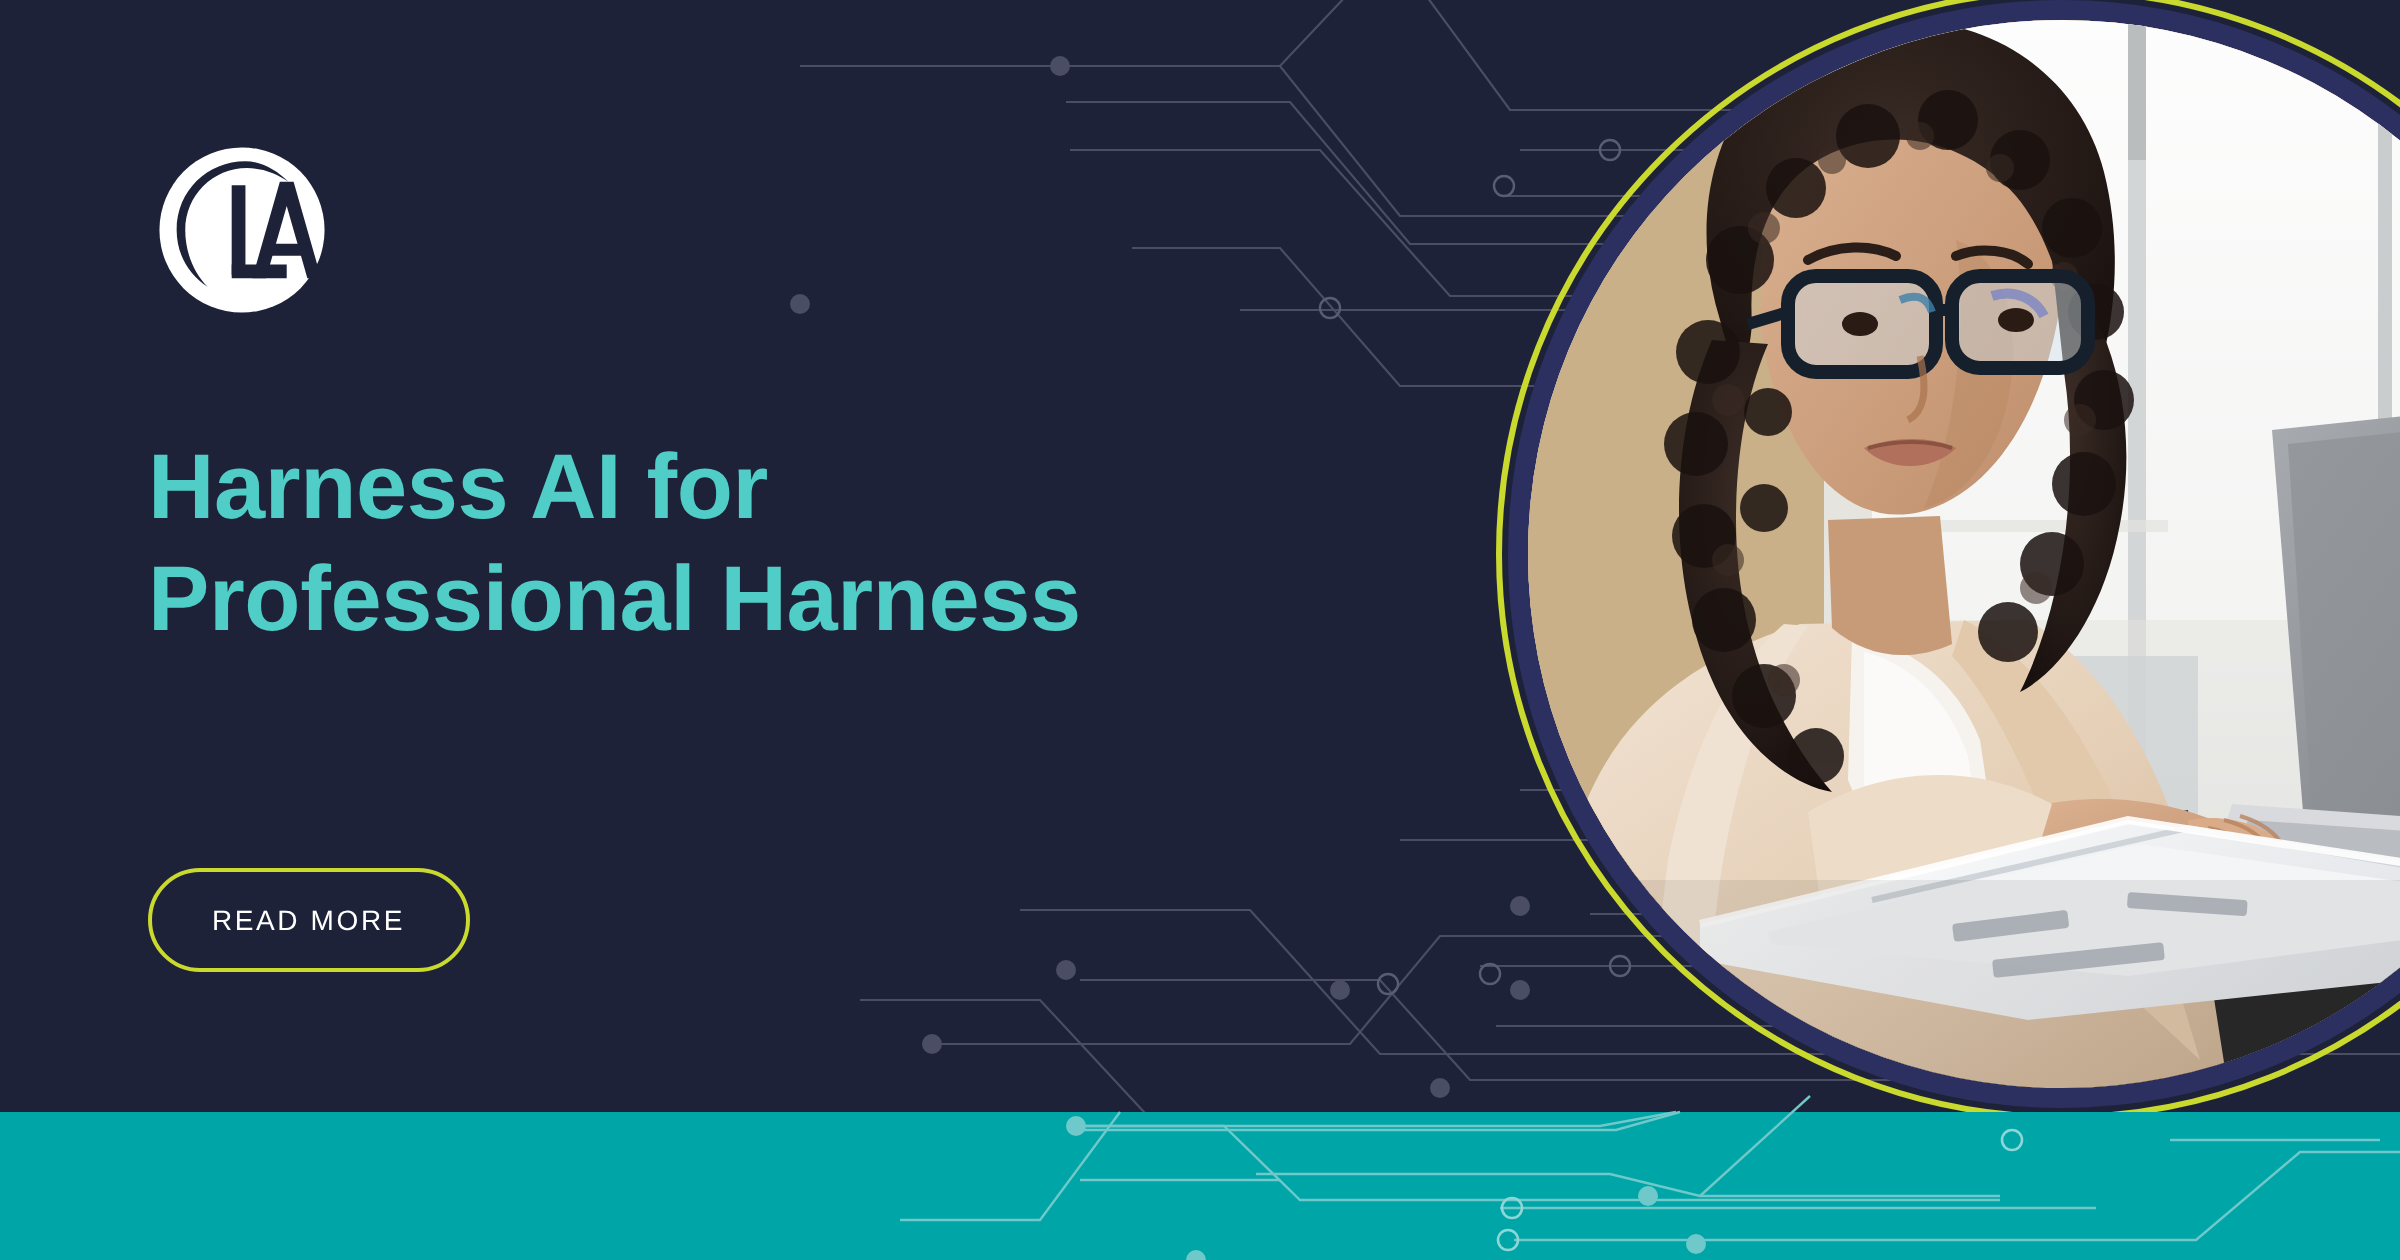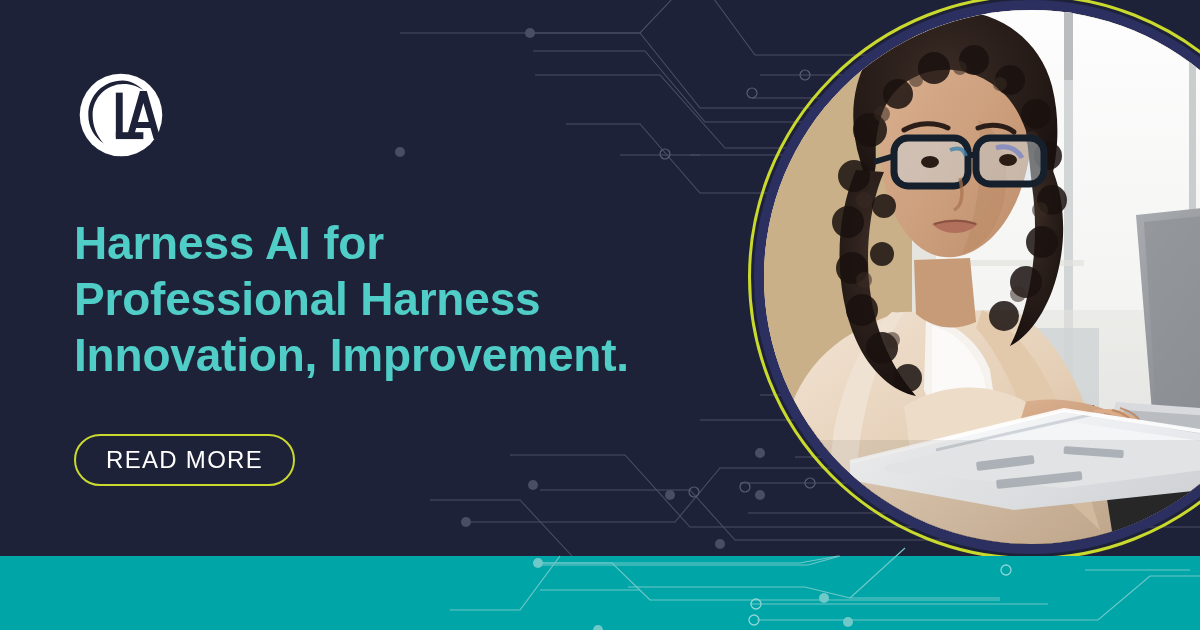--- a/index.html
+++ b/index.html
@@ -127,21 +127,21 @@
     top: 434px;
     height: 52px;
     padding: 0 30px;
     display: inline-flex;
     align-items: center;
     justify-content: center;
     border: 2px solid #c9d92e;
     border-radius: 26px;
     background: transparent;
     color: #ffffff;
-    font-size: 24px;
+    font-size: 14px;
     letter-spacing: 1.3px;
     font-family: "Liberation Sans", sans-serif;
     cursor: pointer;
     z-index: 5;
     box-sizing: border-box;
   }
 </style>
 </head>
 <body>
 
@@ -405,18 +405,17 @@
       <path d="M44 24 L52 24 L52 76 L44 76 Z"></path>
       <path d="M44 70 L76 70 L76 78 L44 78 Z"></path>
       <path d="M72 22 L80 22 L96 78 L88 78 L76 36 L64 78 L56 78 Z"></path>
       <path d="M64 58 L88 58 L90 65 L62 65 Z"></path>
     </g>
   </svg>
 
   <h1 class="headline">
     <span class="hl-line">Harness AI for</span>
     <span class="hl-line">Professional Harness</span>
-    <span class="hl-line">Innovation, Improvement.</span>
   </h1>
 
   <button class="cta-button">READ MORE</button>
 
 </div>
 
 </body></html>

